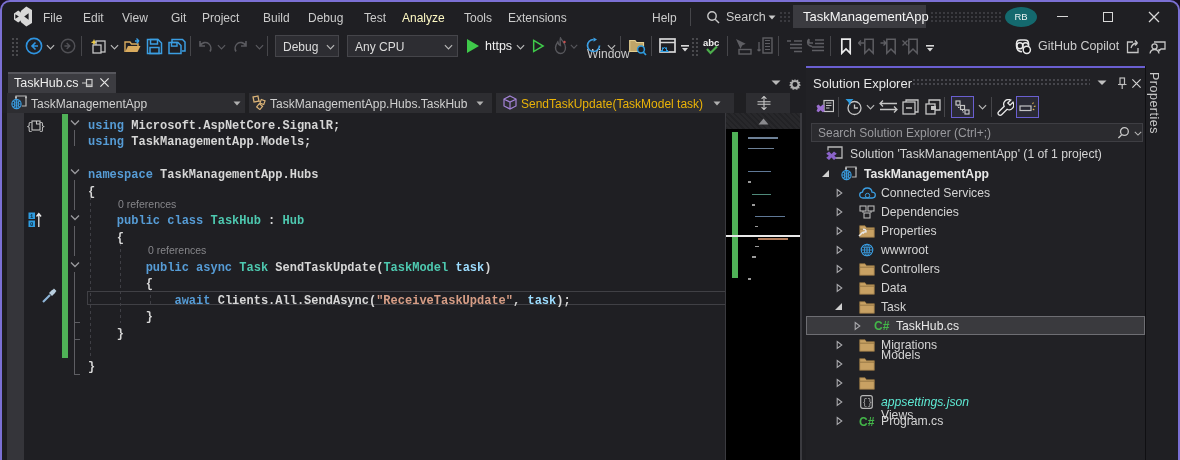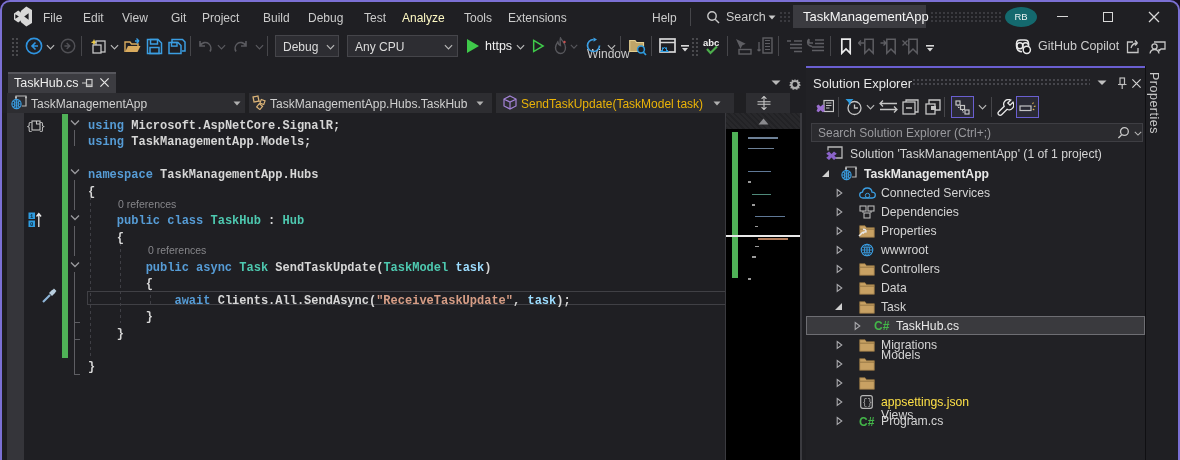--- a/index.html
+++ b/index.html
@@ -548,21 +548,21 @@
 <path d="M0.7 4.2 H15.3" stroke="#8a6d3f" stroke-width="0.8"></path>
       </svg>
 <div style="position:absolute;left:881px;top:375.70000000000005px;font-size:12.2px;color:#d4d4d4;font-weight:normal;white-space:nowrap;margin-top:32px;">Views</div>
 <svg class="a" style="left:836px;top:396.80000000000007px;" width="7" height="10" viewBox="0 0 7 10">
         <path d="M1.2 1.5 L5.8 5 L1.2 8.5 Z" fill="none" stroke="#a8a8ac" stroke-width="1.1"></path>
       </svg>
 <svg class="a" style="left:860px;top:394.80000000000007px;" width="13" height="14" viewBox="0 0 13 14">
 <rect x="0.7" y="0.7" width="11.6" height="12.6" rx="2" fill="none" stroke="#b8b8b8" stroke-width="1.2"></rect>
 <text x="2.2" y="10" font-family="Liberation Mono" font-size="8.5" fill="#b8b8b8">{}</text>
       </svg>
-<div style="position:absolute;left:881px;top:394.80000000000007px;font-size:12.2px;color:#fde047;font-weight:normal;white-space:nowrap;">appsettings.json</div>
+<div style="position:absolute;left:881px;top:394.80000000000007px;font-size:12.2px;color:#5eead4;font-weight:normal;white-space:nowrap;font-style:italic;">appsettings.json</div>
 <svg class="a" style="left:836px;top:415.9000000000001px;" width="7" height="10" viewBox="0 0 7 10">
         <path d="M1.2 1.5 L5.8 5 L1.2 8.5 Z" fill="none" stroke="#a8a8ac" stroke-width="1.1"></path>
       </svg>
 <svg class="a" style="left:859px;top:414.9000000000001px;" width="16" height="13" viewBox="0 0 16 13">
 <text x="0" y="11" font-family="Liberation Sans" font-size="12" font-weight="bold" fill="#43b649">C#</text>
       </svg>
 <div style="position:absolute;left:881px;top:413.9000000000001px;font-size:12.2px;color:#d4d4d4;font-weight:normal;white-space:nowrap;">Program.cs</div>
 <div style="position:absolute;left:1145px;top:66px;width:1px;height:394px;background:#0f0f12;"></div>
 <div style="position:absolute;left:1146px;top:62px;width:30px;height:398px;background:#1f1f23;"></div>
 <div style="position:absolute;left:1147px;top:72px;writing-mode:vertical-rl;font-size:12.5px;color:#c8c8c8;letter-spacing:0.5px;">Properties</div>

